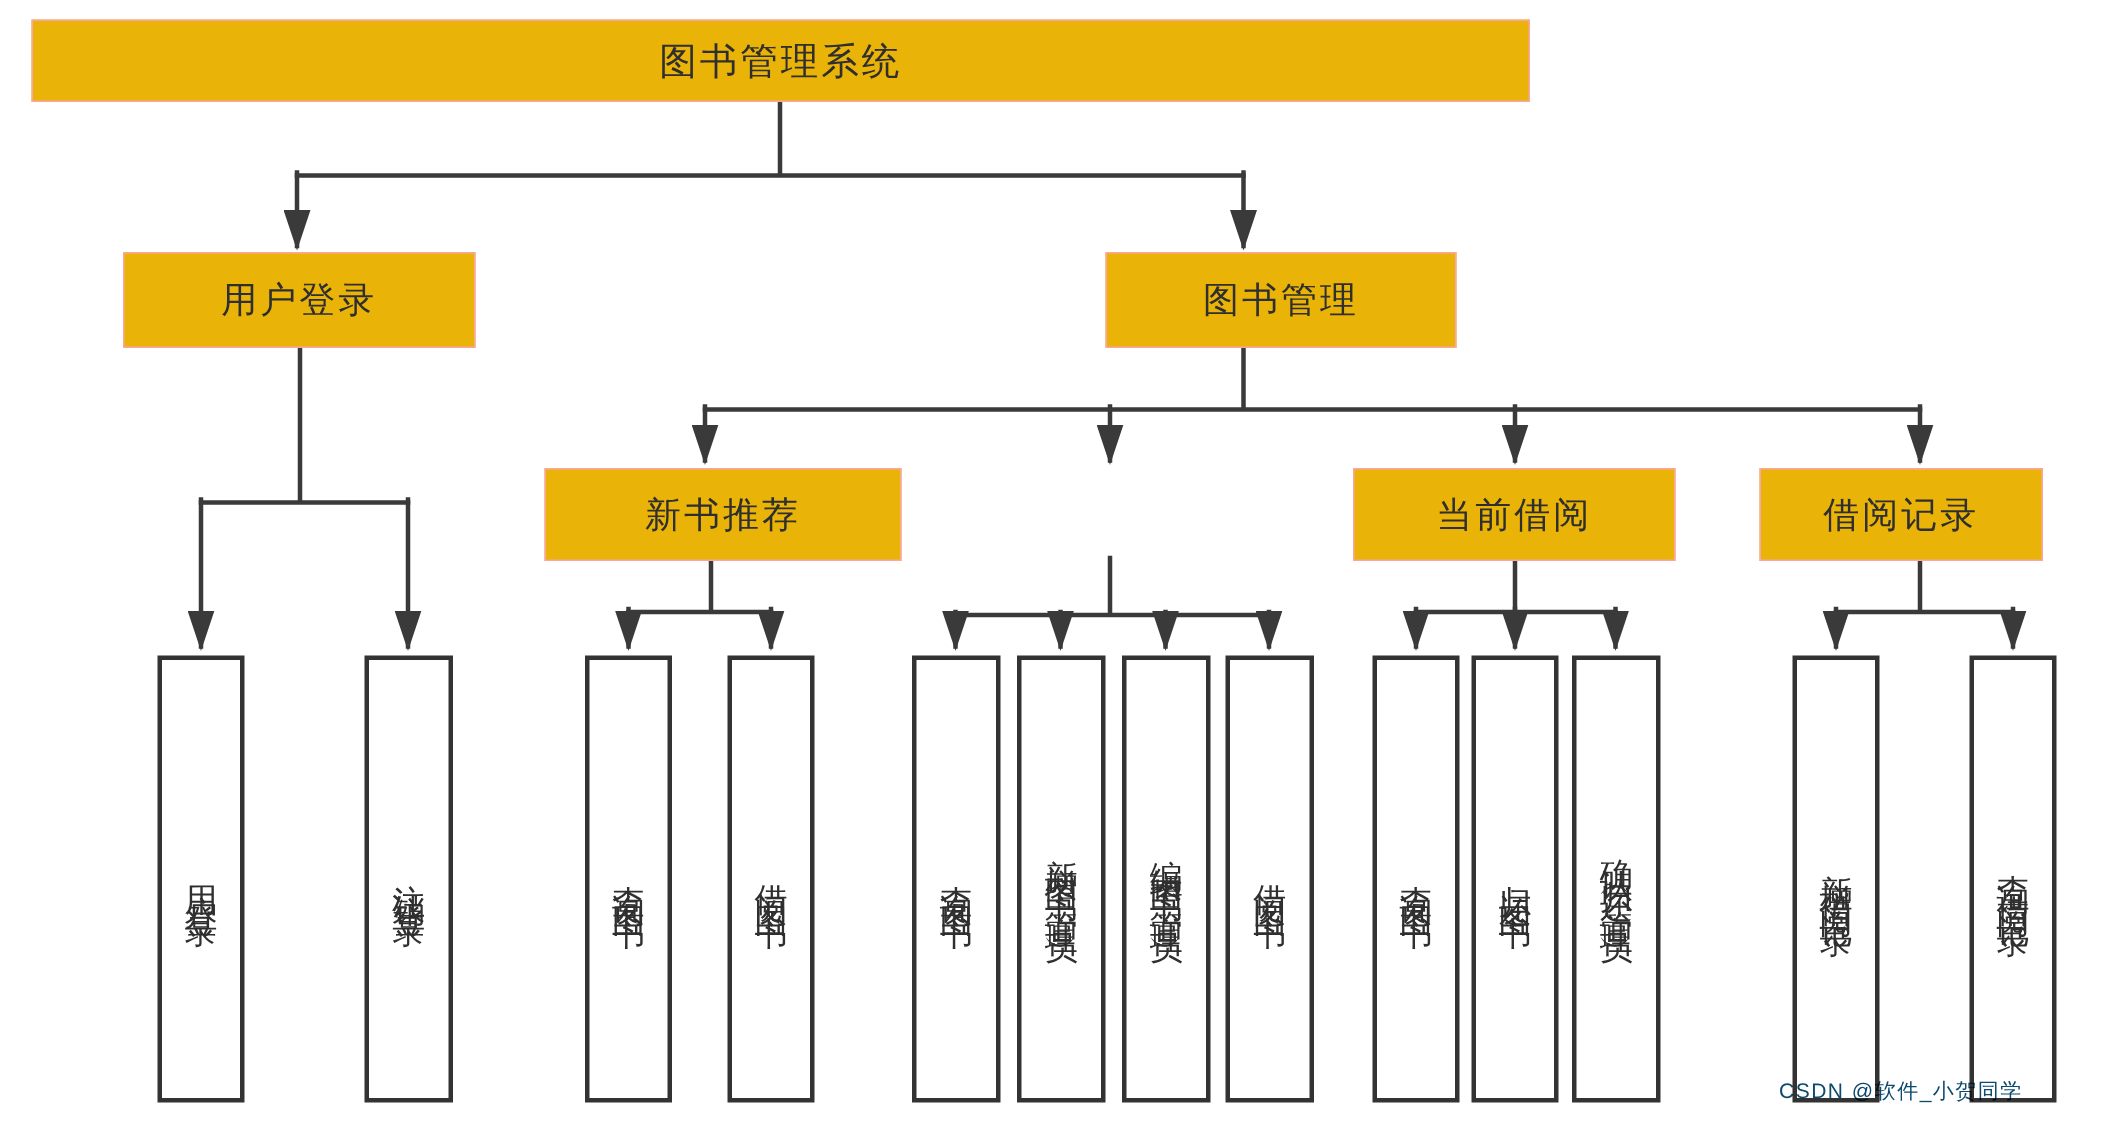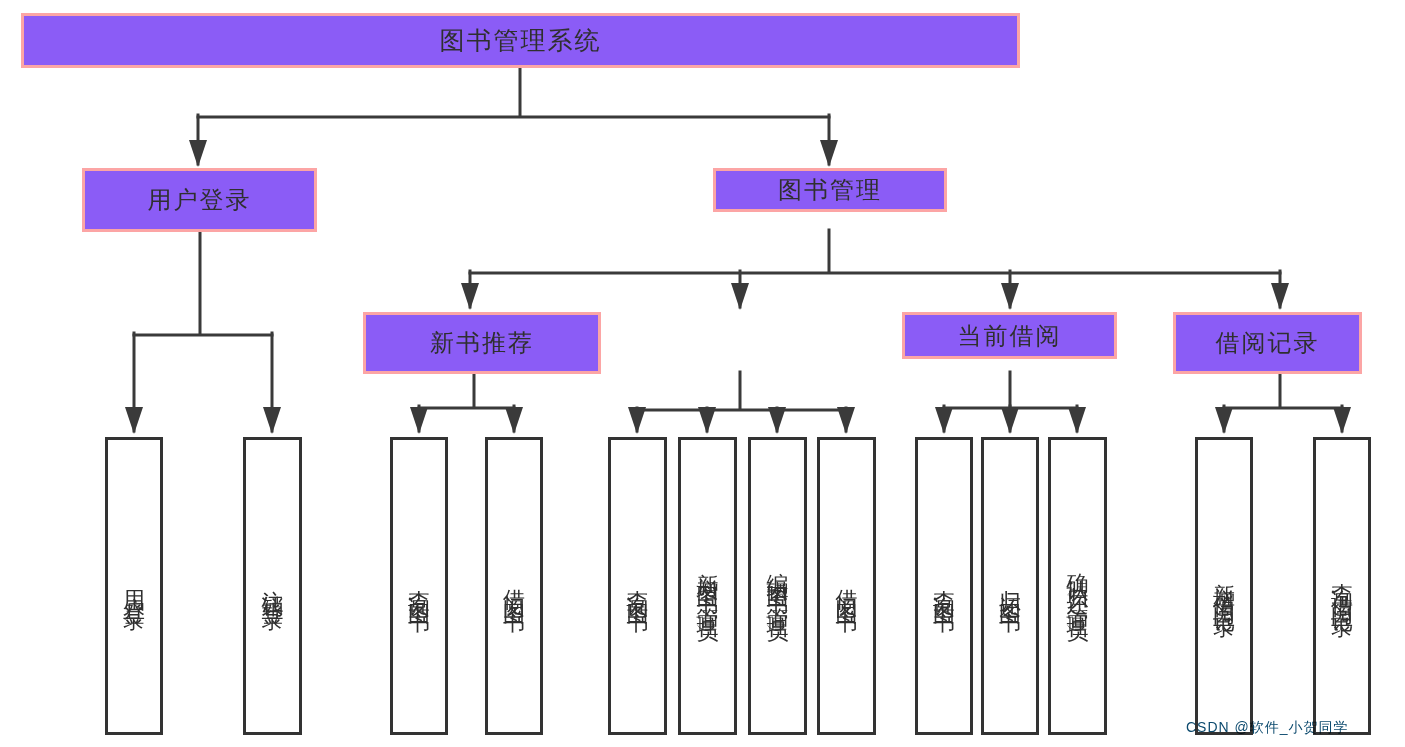--- a/index.html
+++ b/index.html
@@ -4,22 +4,22 @@
 <style>
   html,body{margin:0;padding:0;background:#ffffff;}
   body{
     width:1405px;height:747px;position:relative;overflow:hidden;
     font-family:"Liberation Sans","DejaVu Sans",sans-serif;
     color:#2f2f2f;
   }
   .canvas{position:absolute;inset:0;background:#ffffff;}
   .wires{position:absolute;left:0;top:0;width:1405px;height:747px;}
   .node{
-    position:absolute;box-sizing:border-box;background:#8b5cf6;
-    border:3px solid #fca5a5;display:flex;align-items:center;justify-content:center;
+    position:absolute;box-sizing:border-box;background:#eab308;
+    border:1px solid #fca5a5;display:flex;align-items:center;justify-content:center;
     font-size:24px;letter-spacing:2px;white-space:nowrap;z-index:2;text-align:center;
   }
   .node.root{font-size:25px;}
   .leaf{
     position:absolute;box-sizing:border-box;background:#ffffff;
     border:3px solid #333333;display:flex;align-items:center;justify-content:center;
     writing-mode:vertical-rl;text-orientation:mixed;
     font-size:22px;letter-spacing:7px;line-height:1;z-index:2;
   }
   .watermark{
@@ -87,24 +87,24 @@
         <path d="M1280,372 V408 M1224,408 H1342"></path>
         <line x1="1224" y1="406" x2="1224" y2="431" marker-end="url(#arrow)"></line>
         <line x1="1342" y1="406" x2="1342" y2="431" marker-end="url(#arrow)"></line>
       </g>
     </g>
   </svg>
 
   <div class="node root" style="left:21px;top:13px;width:999px;height:55px">图书管理系统</div>
 
   <div class="node" style="left:82px;top:168px;width:235px;height:64px">用户登录</div>
-  <div class="node" style="left:713px;top:168px;width:234px;height:44px">图书管理</div>
+  <div class="node" style="left:737px;top:168px;width:234px;height:64px">图书管理</div>
 
   <div class="node" style="left:363px;top:312px;width:238px;height:62px">新书推荐</div>
-  <div class="node" style="left:902px;top:312px;width:215px;height:47px">当前借阅</div>
+  <div class="node" style="left:902px;top:312px;width:215px;height:62px">当前借阅</div>
   <div class="node" style="left:1173px;top:312px;width:189px;height:62px">借阅记录</div>
 
   <div class="leaf" style="left:105px;top:437px;width:58px;height:298px">用户登录</div>
   <div class="leaf" style="left:243px;top:437px;width:59px;height:298px">注销登录</div>
 
   <div class="leaf" style="left:390px;top:437px;width:58px;height:298px">查询图书</div>
   <div class="leaf" style="left:485px;top:437px;width:58px;height:298px">借阅图书</div>
 
   <div class="leaf" style="left:608px;top:437px;width:59px;height:298px">查询图书</div>
   <div class="leaf" style="left:678px;top:437px;width:59px;height:298px">新增图书（管理员）</div>

